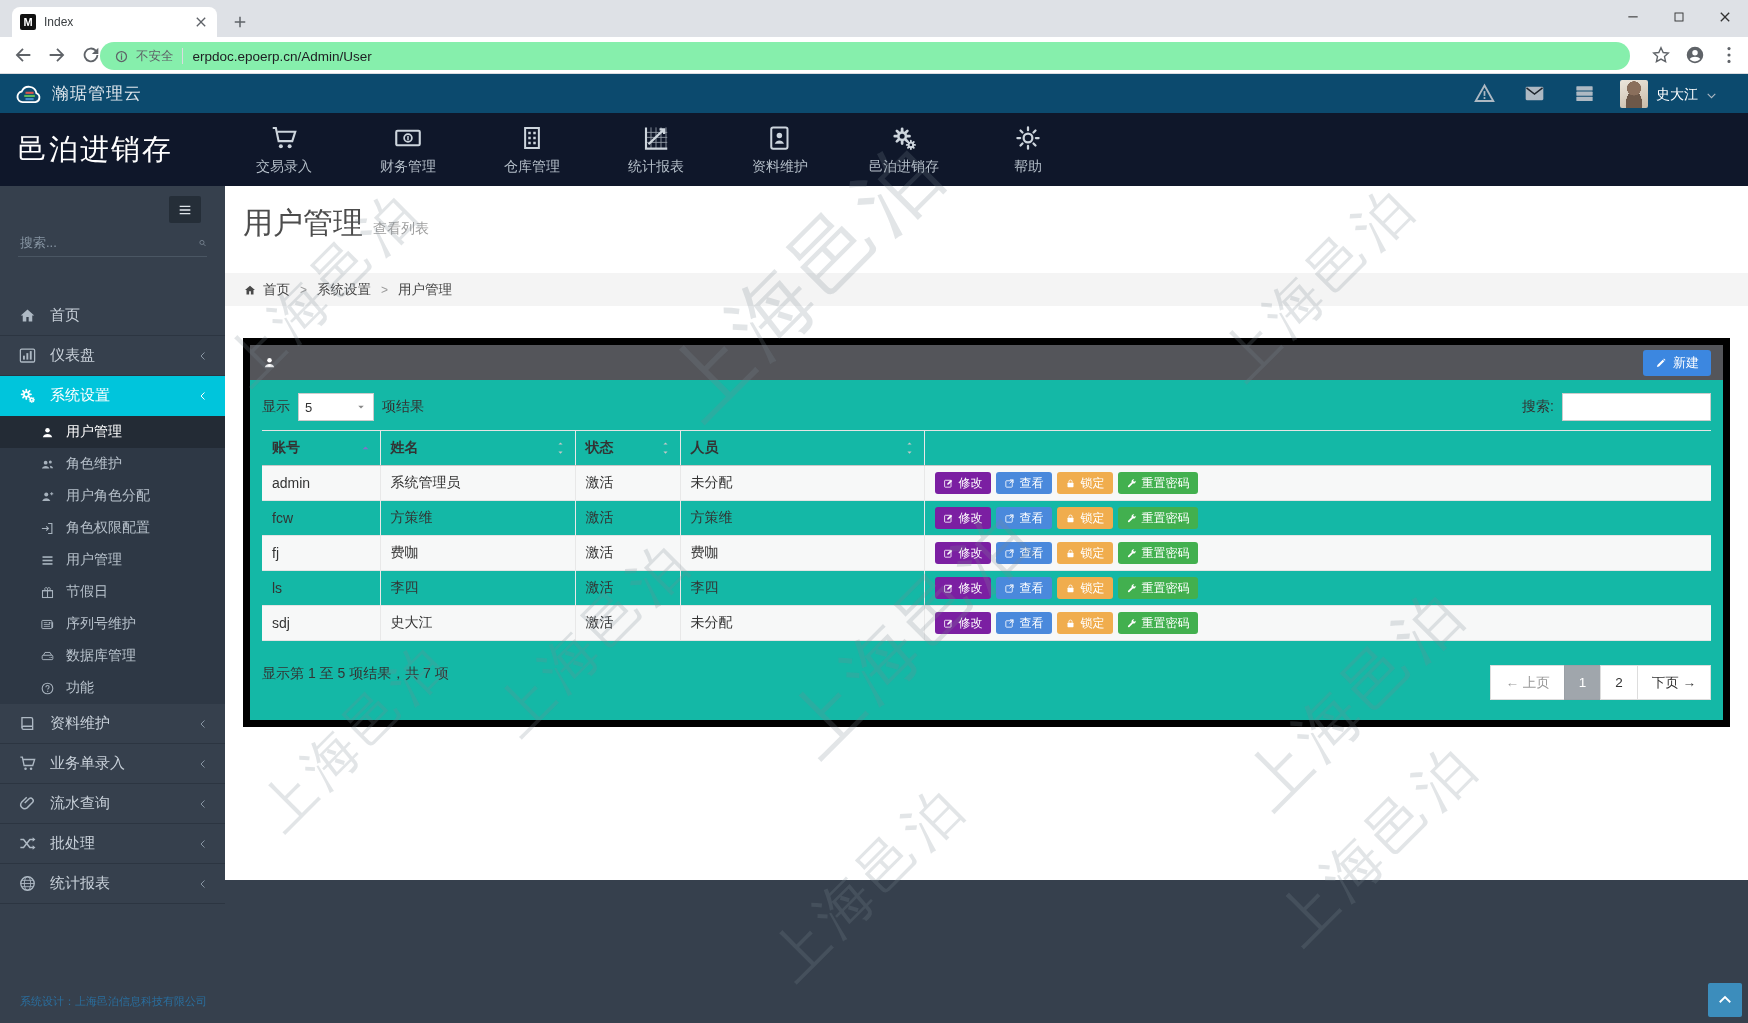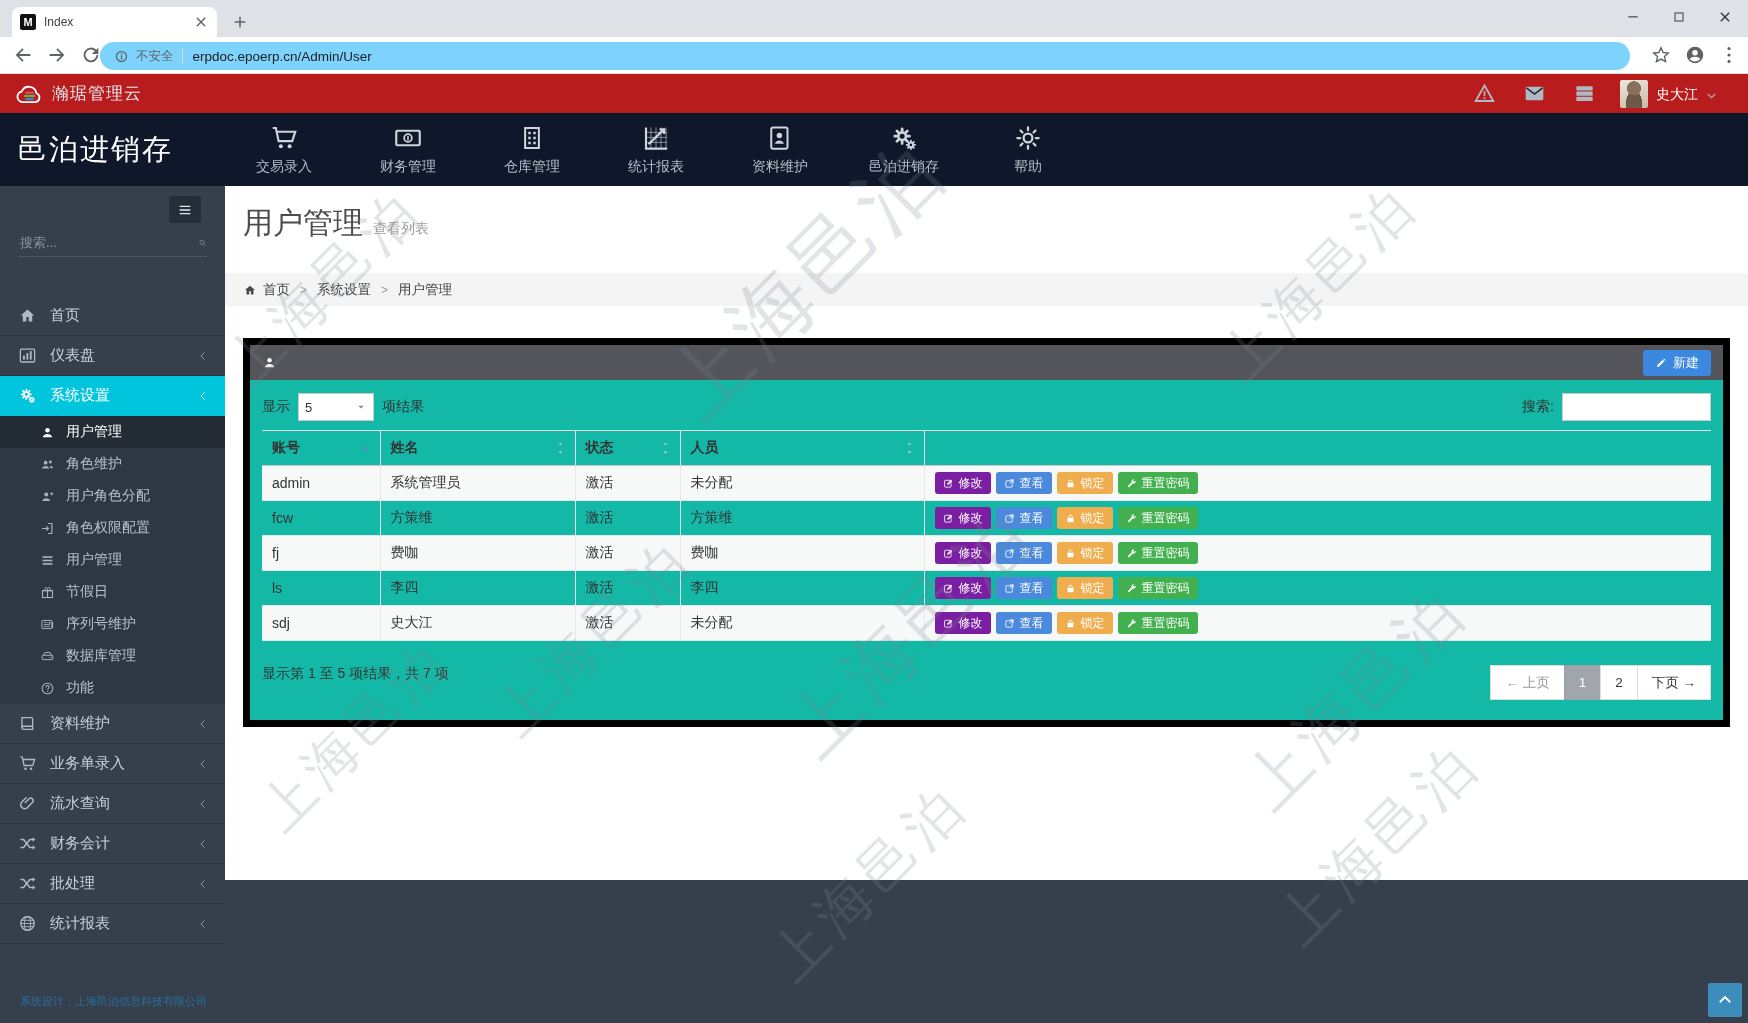--- a/index.html
+++ b/index.html
@@ -16,28 +16,28 @@
   .tabstrip{position:absolute;left:0;top:0;width:1748px;height:37px;background:#dee1e6;}
   .tab{position:absolute;left:12px;top:7px;width:205px;height:30px;background:#fff;border-radius:8px 8px 0 0;display:flex;align-items:center;padding:0 8px;box-sizing:border-box;}
   .favicon{width:16px;height:16px;background:#111;color:#fff;font-size:11px;font-weight:bold;border-radius:2px;display:flex;align-items:center;justify-content:center;margin-right:8px;}
   .tab-title{font-size:12px;color:#3c4043;flex:1;}
   .tab-close{width:16px;height:16px;color:#5f6368;}
   .newtab{position:absolute;left:228px;top:10px;width:24px;height:24px;color:#5f6368;padding:3px;box-sizing:border-box;}
   .winctl{position:absolute;top:0;height:33px;width:46px;display:flex;align-items:center;justify-content:center;color:#333;}
   .winctl .icon{width:16px;height:16px;}
   .toolbar{position:absolute;left:0;top:37px;width:1748px;height:37px;background:#fff;border-bottom:1px solid #dadce0;box-sizing:border-box;}
   .nav-ic{position:absolute;top:7px;width:22px;height:22px;color:#5f6368;}
-  .urlbar{position:absolute;left:100px;top:5px;width:1530px;height:28px;background:#7dd3fc;border-radius:14px;display:flex;align-items:center;padding:0 14px;box-sizing:border-box;}
+  .urlbar{position:absolute;left:100px;top:5px;width:1530px;height:28px;background:#86efac;border-radius:14px;display:flex;align-items:center;padding:0 14px;box-sizing:border-box;}
   .urlbar .icon{width:15px;height:15px;color:#5f6368;}
   .sec-label{font-size:12.5px;color:#5f6368;margin:0 8px 0 7px;}
   .url-div{width:1px;height:16px;background:#dadce0;margin-right:10px;}
   .url-text{font-size:13.5px;color:#202124;}
 
   
-  .app-header{position:absolute;left:0;top:74px;width:1748px;height:39px;background:#b91c1c;display:flex;align-items:center;}
+  .app-header{position:absolute;left:0;top:74px;width:1748px;height:39px;background:#0c4a6e;display:flex;align-items:center;}
   .logo-ic{width:30px;height:30px;margin-left:14px;}
   .product{color:#dfe6ec;font-size:17px;margin-left:8px;letter-spacing:1px;}
   .hdr-ic{position:absolute;top:8px;width:23px;height:23px;color:#aeb9c3;}
   .avatar{position:absolute;left:1620px;top:6px;width:28px;height:28px;border-radius:2px;
     background:
       radial-gradient(circle at 50% 30%, #8a6f5c 0 29%, rgba(0,0,0,0) 30%),
       radial-gradient(ellipse at 50% 92%, #6d5849 0 42%, rgba(0,0,0,0) 43%),
       linear-gradient(160deg,#ece6dc,#c9bba8);}
   .hdr-user{position:absolute;left:1656px;top:12px;color:#fff;font-size:14px;}
   .hdr-caret{position:absolute;left:1705px;top:15px;width:13px;height:13px;color:#aeb9c3;}
@@ -521,35 +521,20 @@
         </span>
       </div>
       <div class="side-item">
         <span class="icon">
           <svg viewBox="0 0 24 24" fill="currentColor" aria-hidden="true">
             <path d="M3 7h4l8 10h4" fill="none" stroke="currentColor" stroke-width="2"></path>
             <path d="M3 17h4l8-10h4" fill="none" stroke="currentColor" stroke-width="2"></path>
             <path d="M18.5 4.2 22 7l-3.5 2.8zM18.5 14.2 22 17l-3.5 2.8z"></path>
           </svg>
         </span>
-        <span class="side-label">财务会计</span>
-        <span class="icon chev">
-          <svg viewBox="0 0 24 24" fill="currentColor" aria-hidden="true">
-            <path d="M15 5l-7 7 7 7" fill="none" stroke="currentColor" stroke-width="2"></path>
-          </svg>
-        </span>
-      </div>
-      <div class="side-item">
-        <span class="icon">
-          <svg viewBox="0 0 24 24" fill="currentColor" aria-hidden="true">
-            <path d="M3 7h4l8 10h4" fill="none" stroke="currentColor" stroke-width="2"></path>
-            <path d="M3 17h4l8-10h4" fill="none" stroke="currentColor" stroke-width="2"></path>
-            <path d="M18.5 4.2 22 7l-3.5 2.8zM18.5 14.2 22 17l-3.5 2.8z"></path>
-          </svg>
-        </span>
         <span class="side-label">批处理</span>
         <span class="icon chev">
           <svg viewBox="0 0 24 24" fill="currentColor" aria-hidden="true">
             <path d="M15 5l-7 7 7 7" fill="none" stroke="currentColor" stroke-width="2"></path>
           </svg>
         </span>
       </div>
       <div class="side-item">
         <span class="icon">
           <svg viewBox="0 0 24 24" fill="currentColor" aria-hidden="true">

